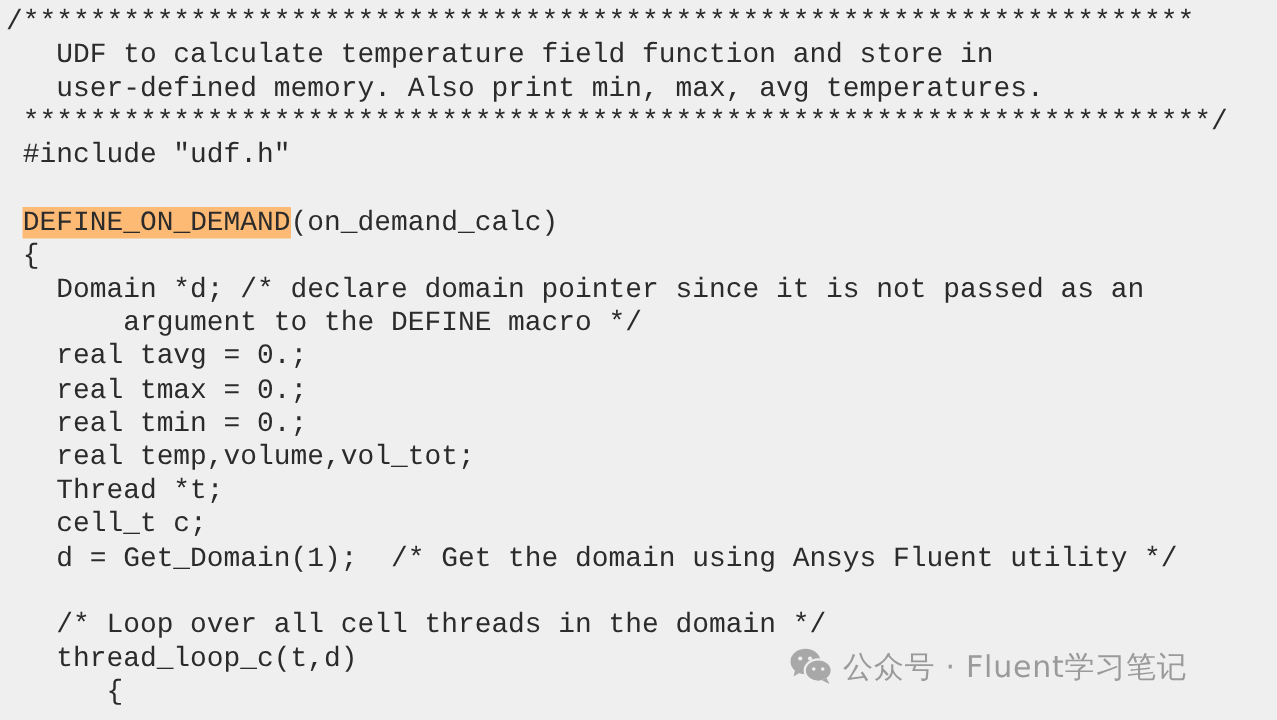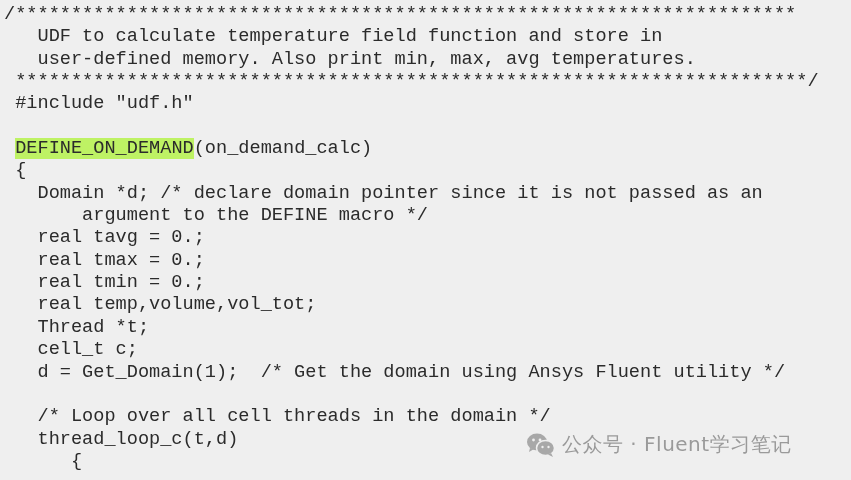--- a/index.html
+++ b/index.html
@@ -25,29 +25,29 @@
       font-size: 18.6px;
       line-height: 22.35px;
       color: #2b2b2b;
       white-space: pre;
     }
     .line {
       display: block;
       height: 22.35px;
     }
     .hl {
-      background: #bef264;
+      background: #fdba74;
       opacity: 1;
     }
     .watermark {
       position: absolute;
       left: 526px;
       top: 431px;
       display: flex;
-      align-items: flex-end;
+      align-items: flex-start;
       gap: 6px;
       font-family: "DejaVu Sans", "Liberation Sans", sans-serif;
       font-size: 20px;
       color: #9a9a9a;
       letter-spacing: 0.5px;
     }
     .wm-icon {
       width: 30px;
       height: 26px;
       position: relative;

